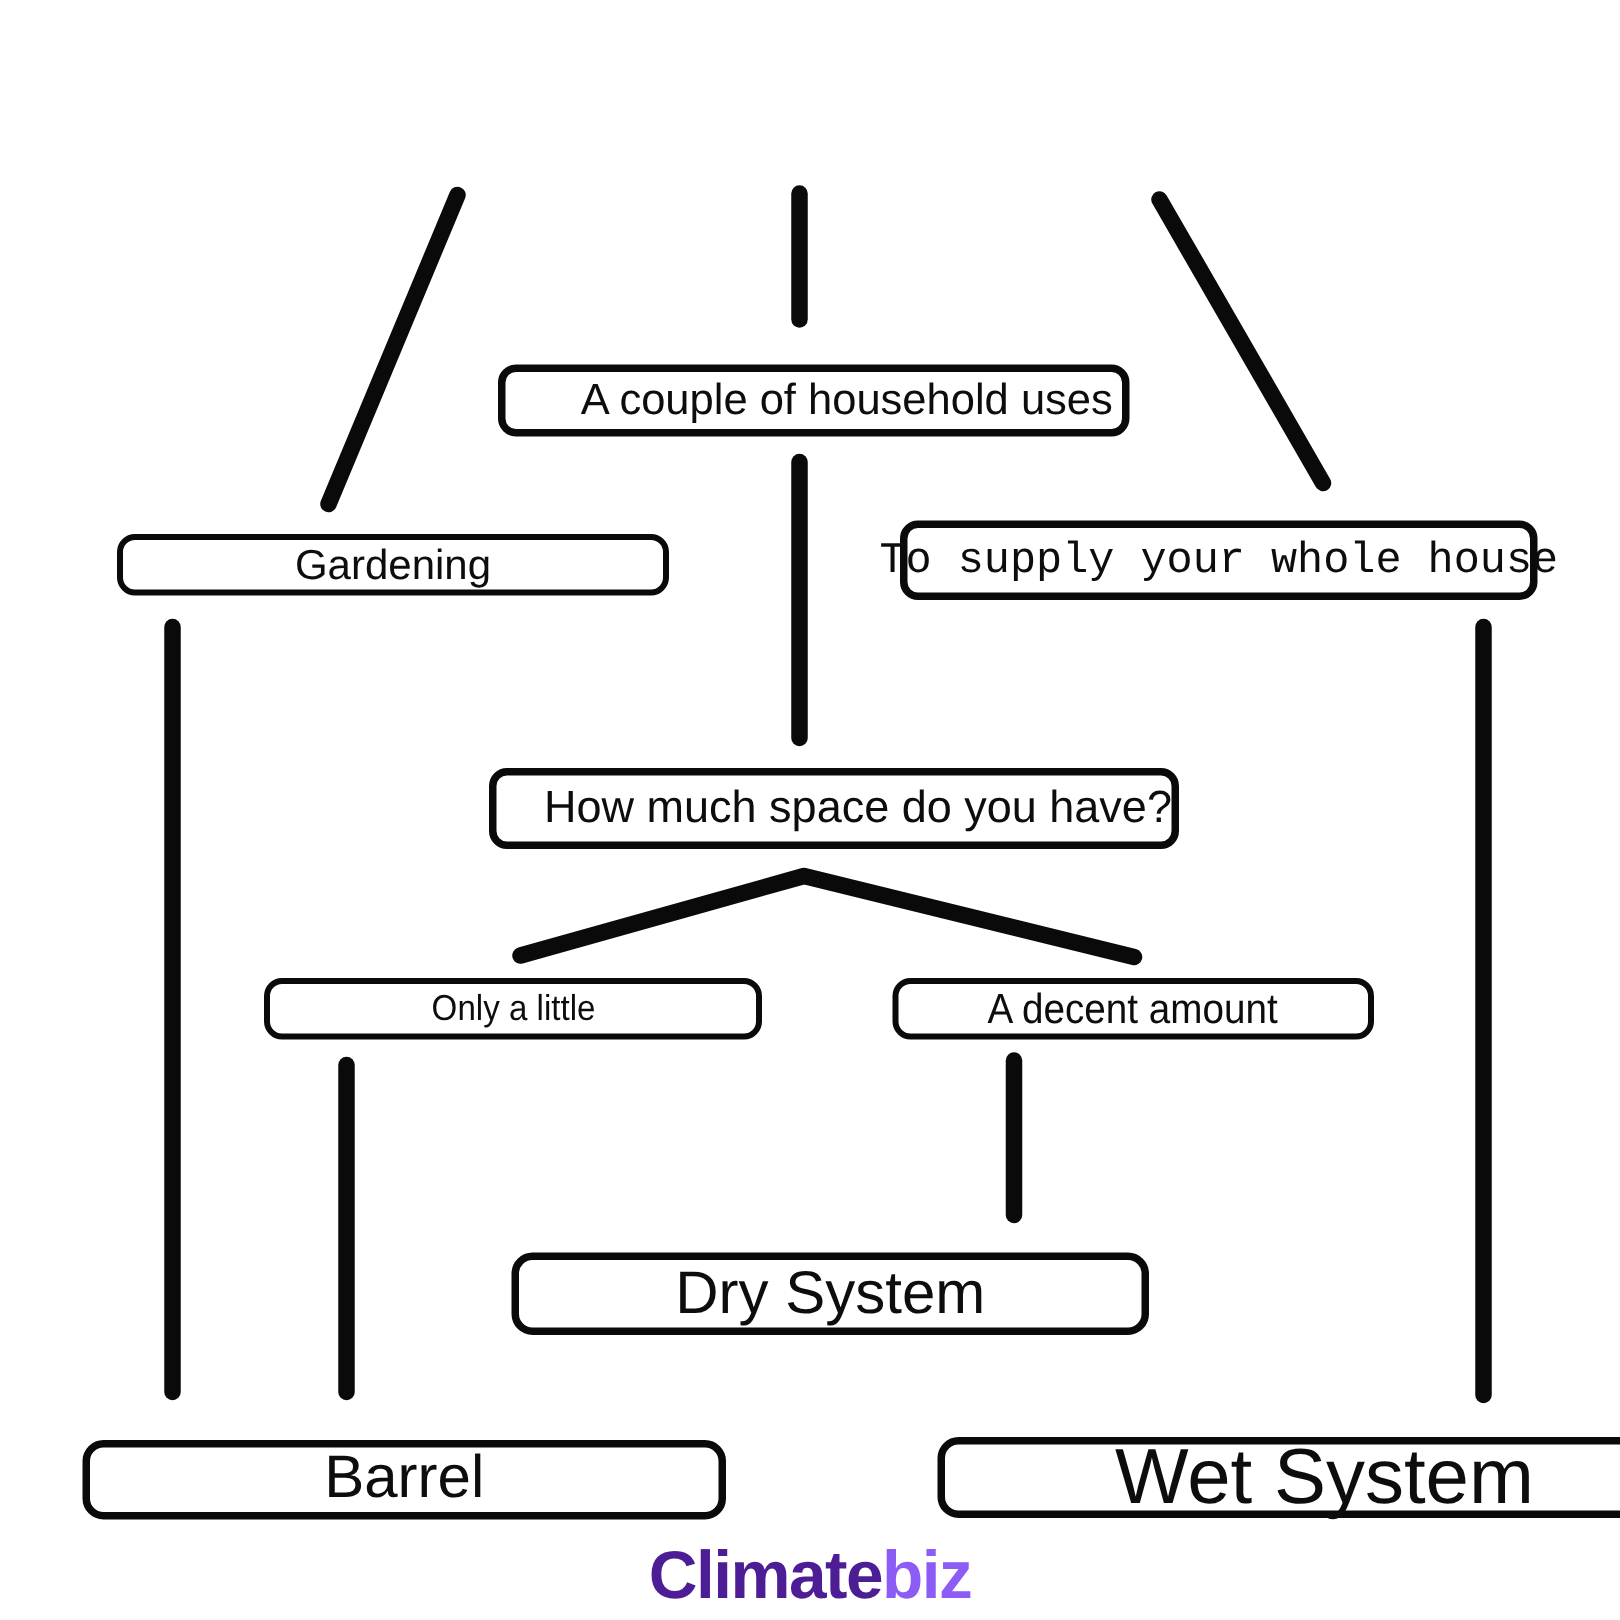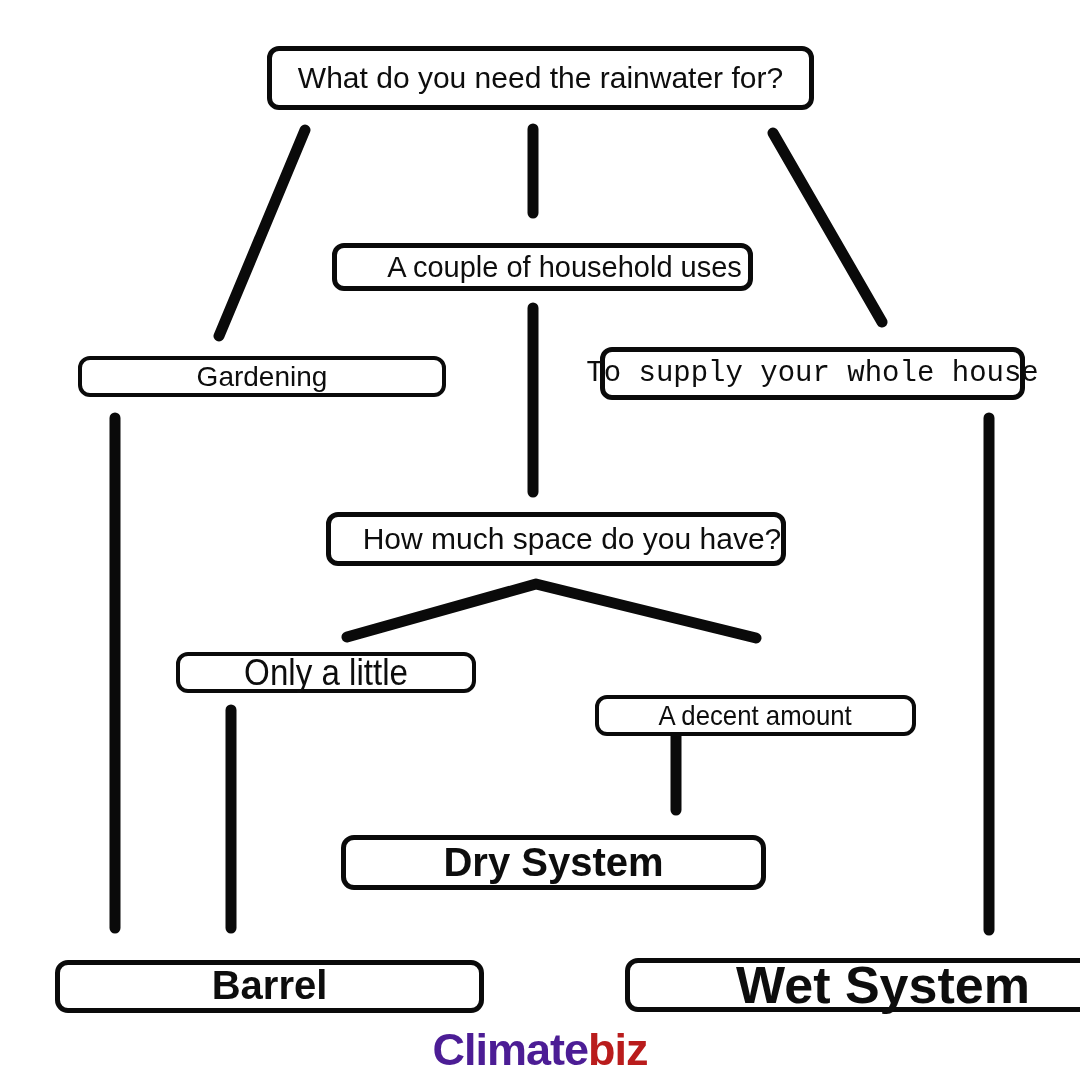--- a/index.html
+++ b/index.html
@@ -35,68 +35,65 @@
     background: #ffffff;
     border: 4px solid #0a0a0a;
     border-radius: 12px;
     display: flex;
     align-items: center;
     justify-content: center;
     color: #0d0d0d;
     text-align: center;
     white-space: nowrap;
   }
-  .node.bold { font-weight: bold; border-radius: 13px; }
+  .node.bold { font-weight: normal; }
   .node .narrow { display: inline-block; transform: scaleX(0.92); transform-origin: 50% 50%; }
 
   .n-qneed     { left: 267px; top: 46px;  width: 547px; height: 64px; font-size: 30px; border-width: 5px; }
   .n-household { left: 332px; top: 243px; width: 421px; height: 48px; font-size: 29px; border-width: 5px; padding-left: 44px; }
   .n-gardening { left: 78px;  top: 356px; width: 368px; height: 41px; font-size: 28px; }
   .n-whole     { left: 600px; top: 347px; width: 425px; height: 53px; font-size: 29px; border-width: 5px; font-family: Liberation Mono, monospace; }
   .n-qspace    { left: 326px; top: 512px; width: 460px; height: 54px; font-size: 30px; border-width: 5px; padding-left: 32px; }
-  .n-little    { left: 176px; top: 652px; width: 300px; height: 41px; font-size: 36px; }
-  .n-decent    { left: 595px; top: 652px; width: 321px; height: 41px; font-size: 28px; margin-top: 43px; }
+  .n-little    { left: 176px; top: 652px; width: 332px; height: 41px; font-size: 24px; }
+  .n-decent    { left: 595px; top: 652px; width: 321px; height: 41px; font-size: 28px; }
   .n-dry       { left: 341px; top: 835px; width: 425px; height: 55px; font-size: 40px; border-width: 5px; border-radius: 14px; }
   .n-barrel    { left: 55px;  top: 960px; width: 429px; height: 53px; font-size: 40px; border-width: 5px; border-radius: 14px; align-items: flex-end; }
   .n-wet       { left: 625px; top: 958px; width: 516px; height: 54px; font-size: 52px; border-width: 5px; border-radius: 14px; }
 
   .logo {
     position: absolute;
     left: 0;
     top: 1024px;
     width: 1080px;
     text-align: center;
     font-size: 45px;
     font-weight: bold;
     letter-spacing: -1px;
     white-space: nowrap;
   }
   .logo-blue  { color: #4c1d95; }
-  .logo-green { color: #b91c1c; }
+  .logo-green { color: #8b5cf6; }
 </style>
 </head>
 <body>
 
 <div class="canvas">
 
   <svg class="lines" width="1080" height="1080" viewBox="0 0 1080 1080" aria-hidden="true">
     <line x1="305" y1="130" x2="219" y2="336"></line>
     <line x1="533" y1="129" x2="533" y2="213"></line>
     <line x1="773" y1="133" x2="882" y2="322"></line>
     <line x1="533" y1="308" x2="533" y2="492"></line>
     <polyline points="347,637 536,584 756,638"></polyline>
     <line x1="115" y1="418" x2="115" y2="928"></line>
     <line x1="231" y1="710" x2="231" y2="928"></line>
     <line x1="676" y1="707" x2="676" y2="810"></line>
     <line x1="989" y1="418" x2="989" y2="930"></line>
   </svg>
 
-  <div class="node n-qneed">
-    <span>What do you need the rainwater for?</span>
-  </div>
 
   <div class="node n-household">
     <span>A couple of household uses</span>
   </div>
 
   <div class="node n-gardening">
     <span>Gardening</span>
   </div>
 
   <div class="node n-whole">

